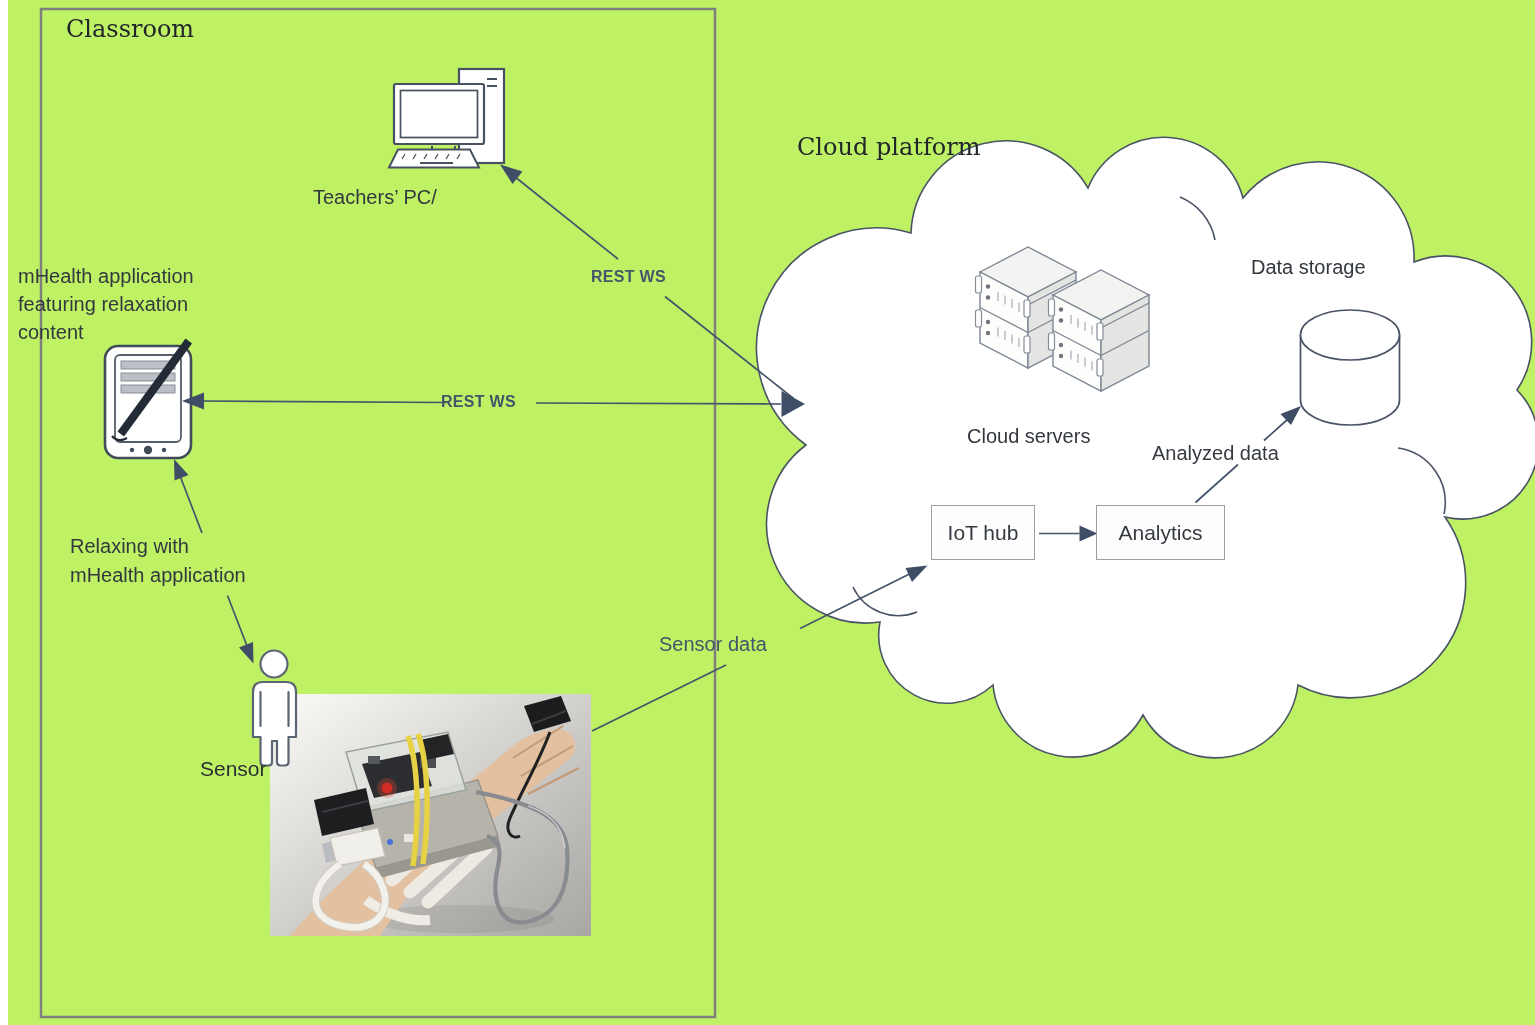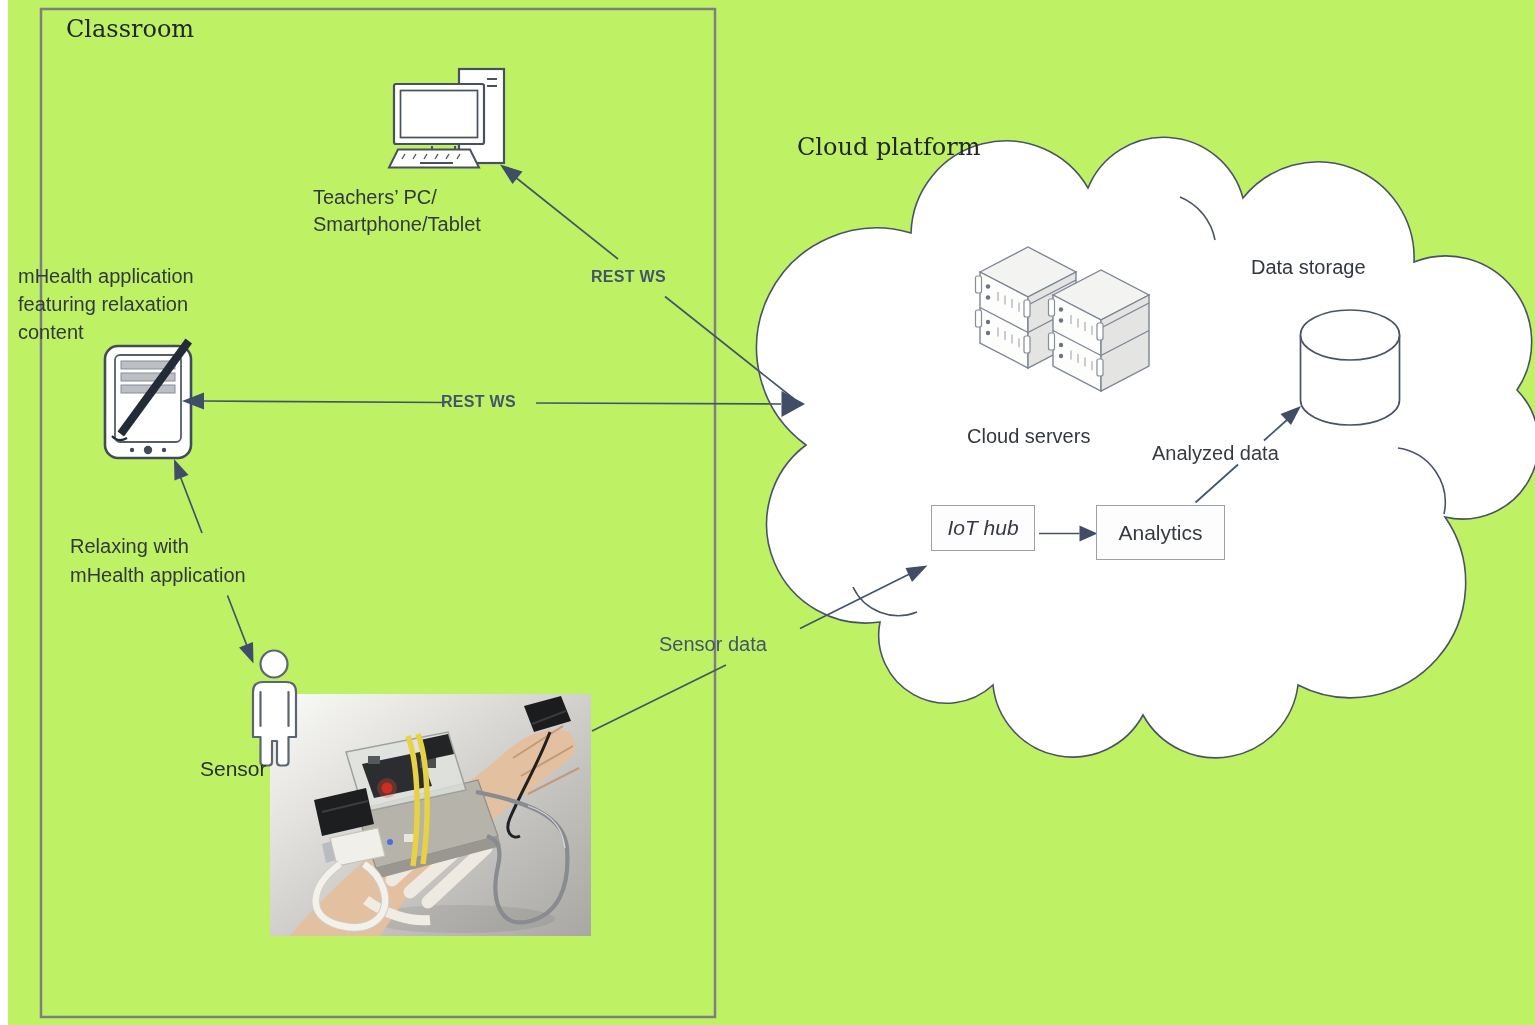--- a/index.html
+++ b/index.html
@@ -185,32 +185,31 @@
              L 252.5 737 Z" stroke-linejoin="round"></path>
     <path d="M 252.5 692 L 252.5 726 M 280.5 692 L 280.5 726" stroke-linecap="round" fill="none"></path>
   </g>
 </svg>
 
 <div class="lbl serif" style="left:58px;top:16px;">Classroom</div>
 <div class="lbl serif" style="left:789px;top:134px;">Cloud platform</div>
 
 <div class="lbl" style="left:305px;top:184px;width:270px;">
   <span>Teachers’ PC/</span>
-  <span>Smartphone/Tablet</span>
 </div>
 <div class="lbl" style="left:10px;top:262px;width:260px;line-height:1.4;">
   <span>mHealth application</span>
   <span>featuring relaxation</span>
   <span>content</span>
 </div>
 <div class="lbl" style="left:192px;top:755px;width:150px;font-size:21px;color:#2b2f35;">Sensor</div>
 <div class="lbl" style="left:959px;top:423px;width:200px;">Cloud servers</div>
 <div class="lbl" style="left:1243px;top:254px;width:200px;">Data storage</div>
 
-<div class="node-box" style="left:923px;top:505px;width:104px;height:46px;font-style:italic;">IoT hub</div>
+<div class="node-box" style="left:923px;top:505px;width:104px;height:55px;">IoT hub</div>
 <div class="node-box" style="left:1088px;top:505px;width:129px;height:55px;">Analytics</div>
 
 <div class="lbl edge-lbl" style="left:583px;top:266px;width:120px;">REST WS</div>
 <div class="lbl edge-lbl" style="left:433px;top:391px;width:100px;">REST WS</div>
 <div class="lbl" style="left:62px;top:532px;width:300px;line-height:1.45;">
   <span>Relaxing with</span>
   <span>mHealth application</span>
 </div>
 <div class="lbl" style="left:651px;top:631px;width:200px;color:#44546a;">Sensor data</div>
 <div class="lbl" style="left:1144px;top:440px;width:200px;color:#363b41;">Analyzed data</div>

